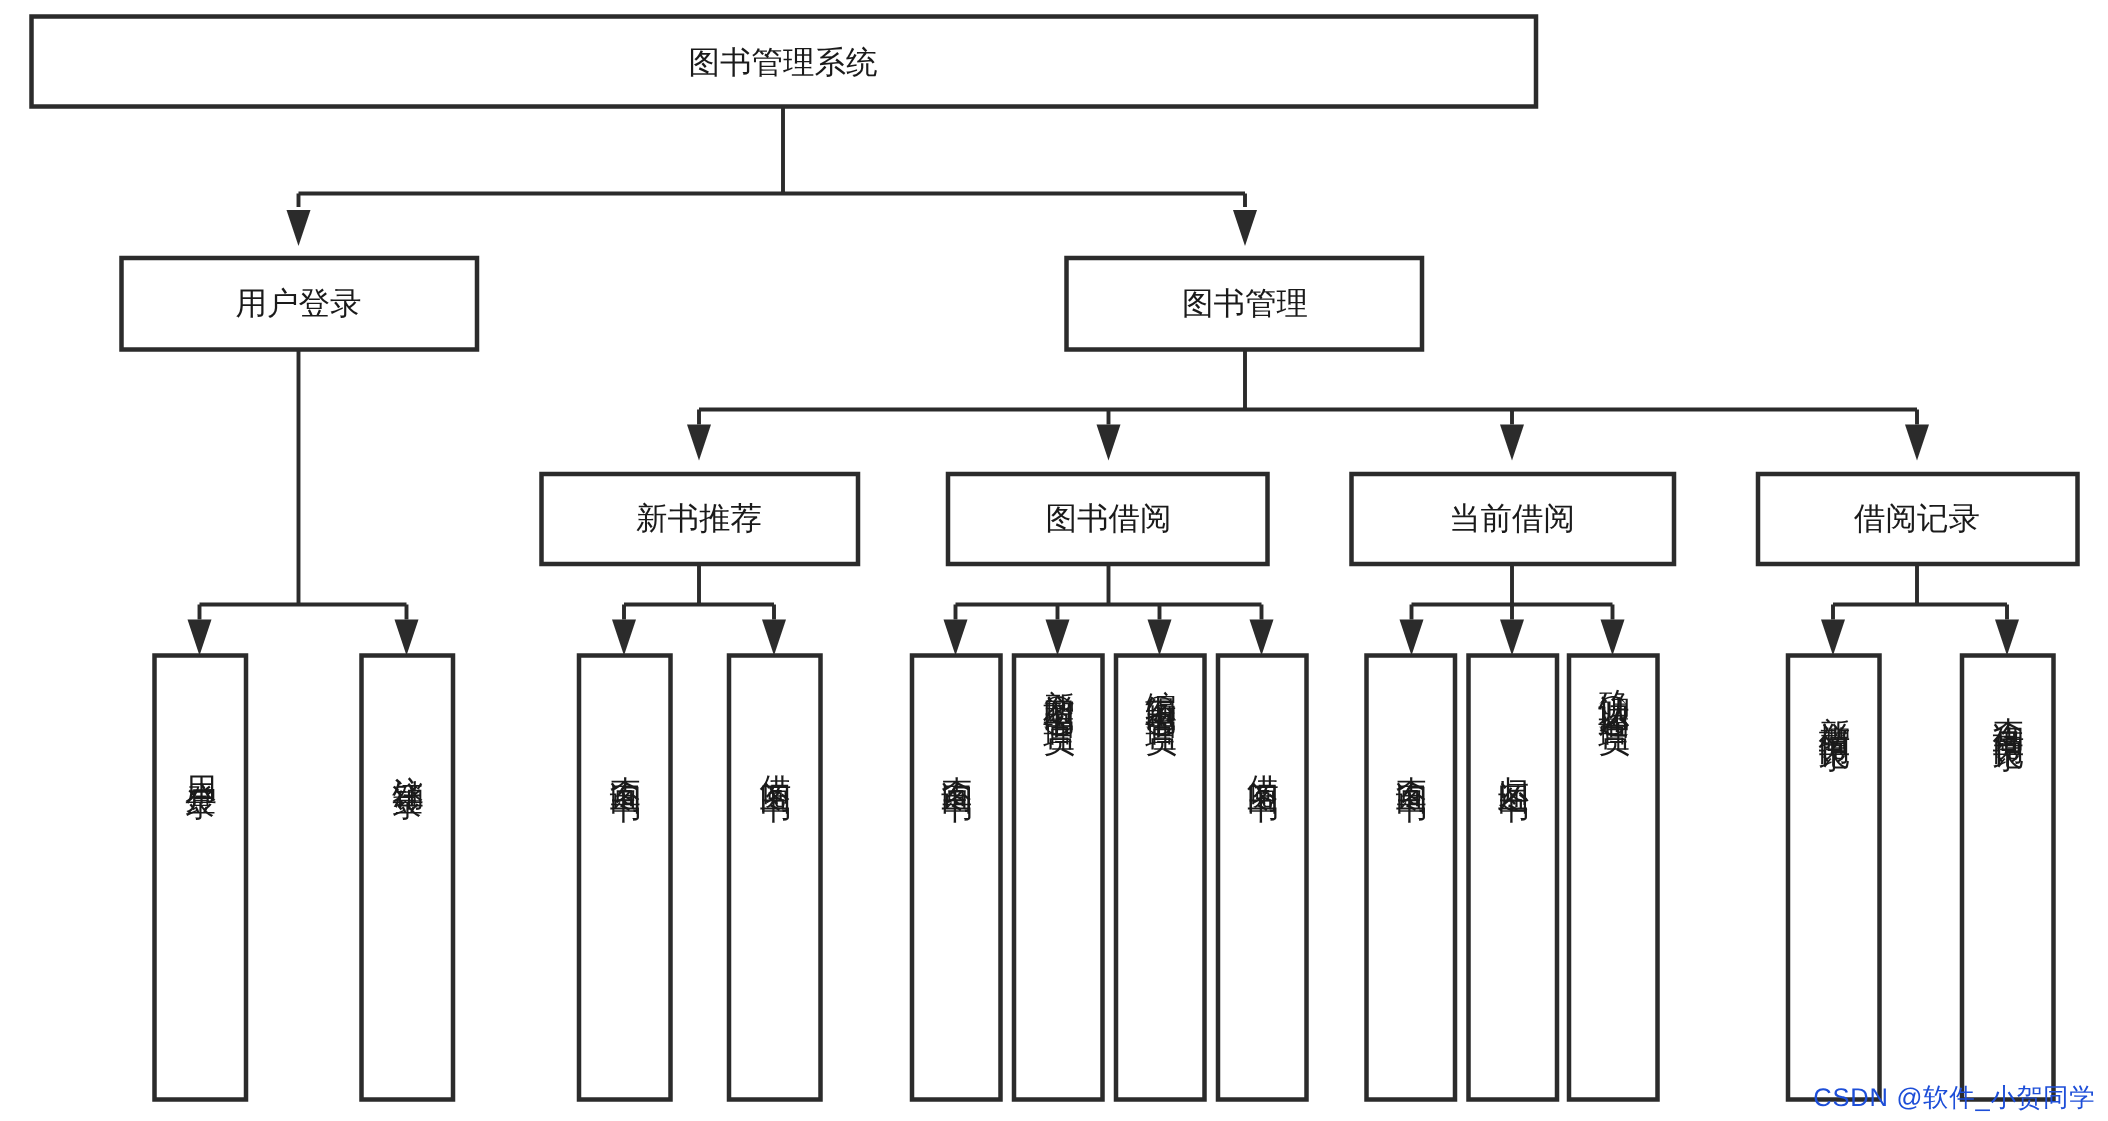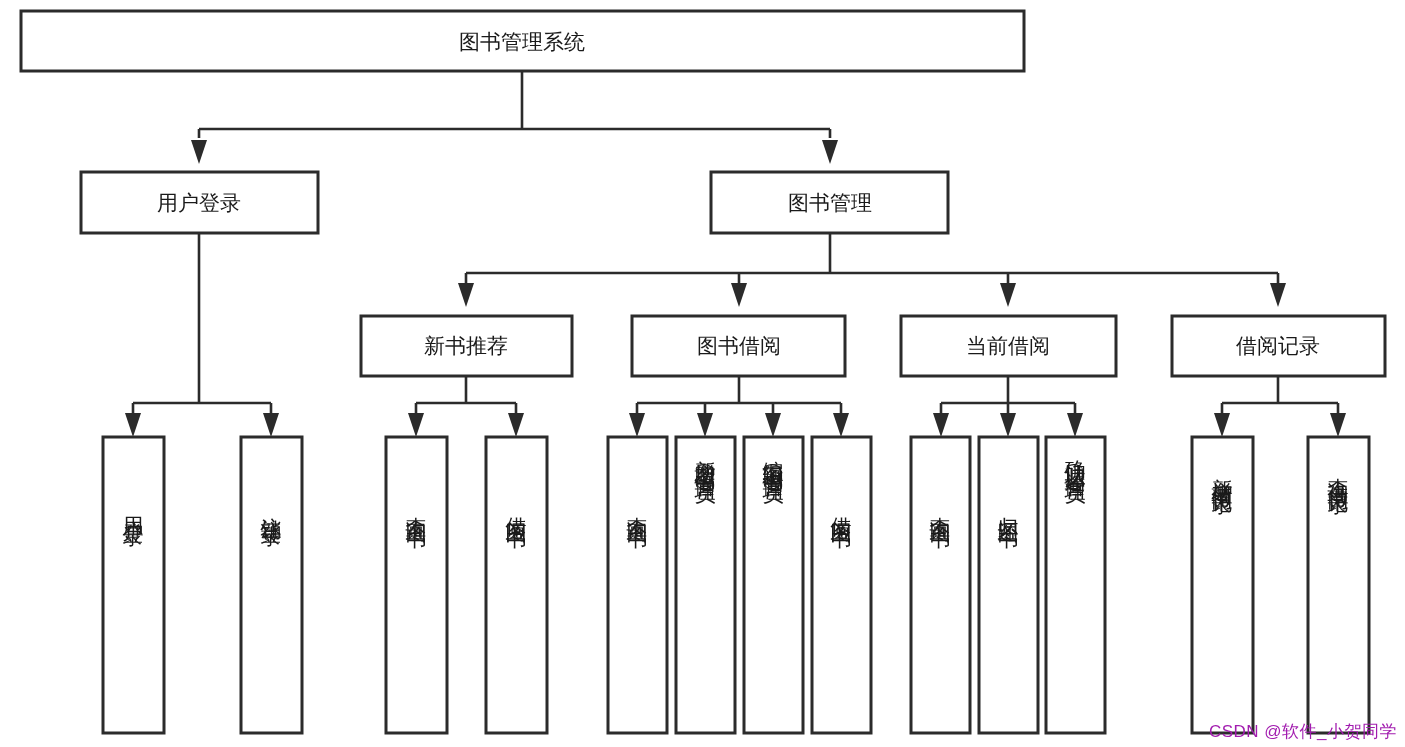--- a/index.html
+++ b/index.html
@@ -58,21 +58,21 @@
     letter-spacing: 3.5px;
     color: #1a1a1a;
     white-space: nowrap;
   }
   #watermark {
     position: absolute;
     right: 8px;
     bottom: 4px;
     font-family: "Liberation Sans", "DejaVu Sans", sans-serif;
     font-size: 17px;
-    color: #a21caf;
+    color: #1d4ed8;
     white-space: nowrap;
     letter-spacing: 0.5px;
   }
 </style>
 </head>
 <body>
 
 <svg id="diagram-canvas" viewBox="0 0 1405 747" xmlns="http://www.w3.org/2000/svg">
 
   <defs>

